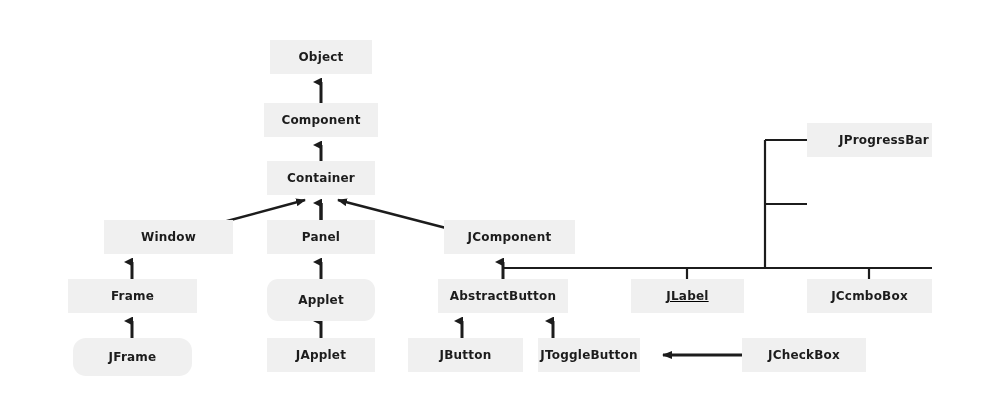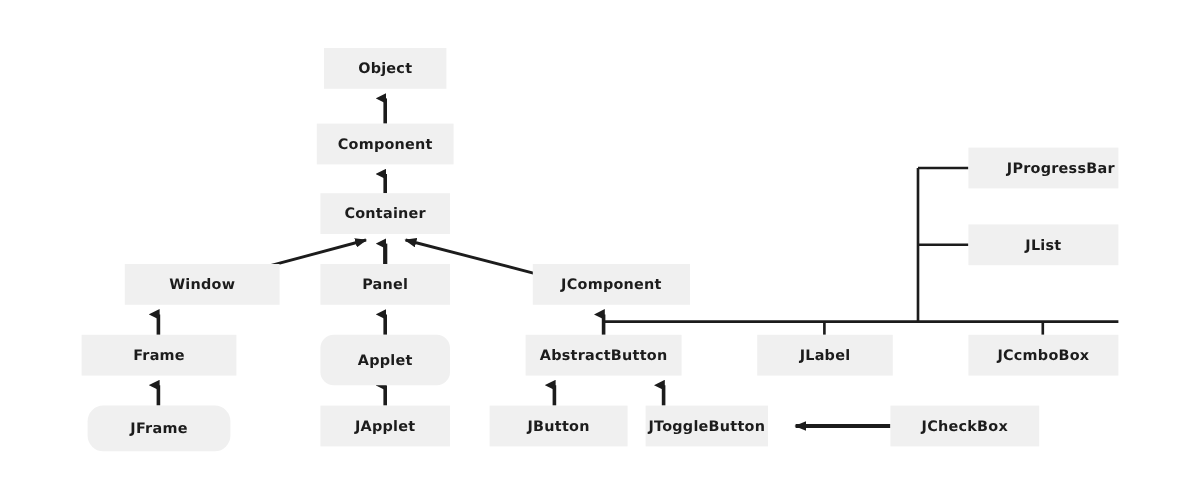--- a/index.html
+++ b/index.html
@@ -140,21 +140,21 @@
   </div>
   <div class="node" style="left:68px; top:279px; width:129px; height:34px;">
     <span class="node-label">Frame</span>
   </div>
   <div class="node" style="left:267px; top:279px; width:108px; height:42px;border-radius:11px;">
     <span class="node-label">Applet</span>
   </div>
   <div class="node" style="left:438px; top:279px; width:130px; height:34px;">
     <span class="node-label">AbstractButton</span>
   </div>
-  <div class="node" style="left:631px; top:279px; width:113px; height:34px;">
+  <div class="node" style="left:631px; top:279px; width:113px; height:34px;text-decoration:underline;">
     <span class="node-label">JLabel</span>
   </div>
   <div class="node" style="left:807px; top:279px; width:125px; height:34px;">
     <span class="node-label">JCcmboBox</span>
   </div>
   <div class="node" style="left:73px; top:338px; width:119px; height:38px;border-radius:13px;">
     <span class="node-label">JFrame</span>
   </div>
   <div class="node" style="left:267px; top:338px; width:108px; height:34px;">
     <span class="node-label">JApplet</span>
@@ -164,17 +164,14 @@
   </div>
   <div class="node" style="left:538px; top:338px; width:102px; height:34px;">
     <span class="node-label">JToggleButton</span>
   </div>
   <div class="node" style="left:742px; top:338px; width:124px; height:34px;">
     <span class="node-label">JCheckBox</span>
   </div>
   <div class="node" style="left:807px; top:123px; width:125px; height:34px;padding-left:29px;">
     <span class="node-label">JProgressBar</span>
   </div>
-  <div class="node" style="left:807px; top:187px; width:125px; height:34px;">
-    <span class="node-label">JList</span>
-  </div>
 
 </div>
 
 </body></html>

